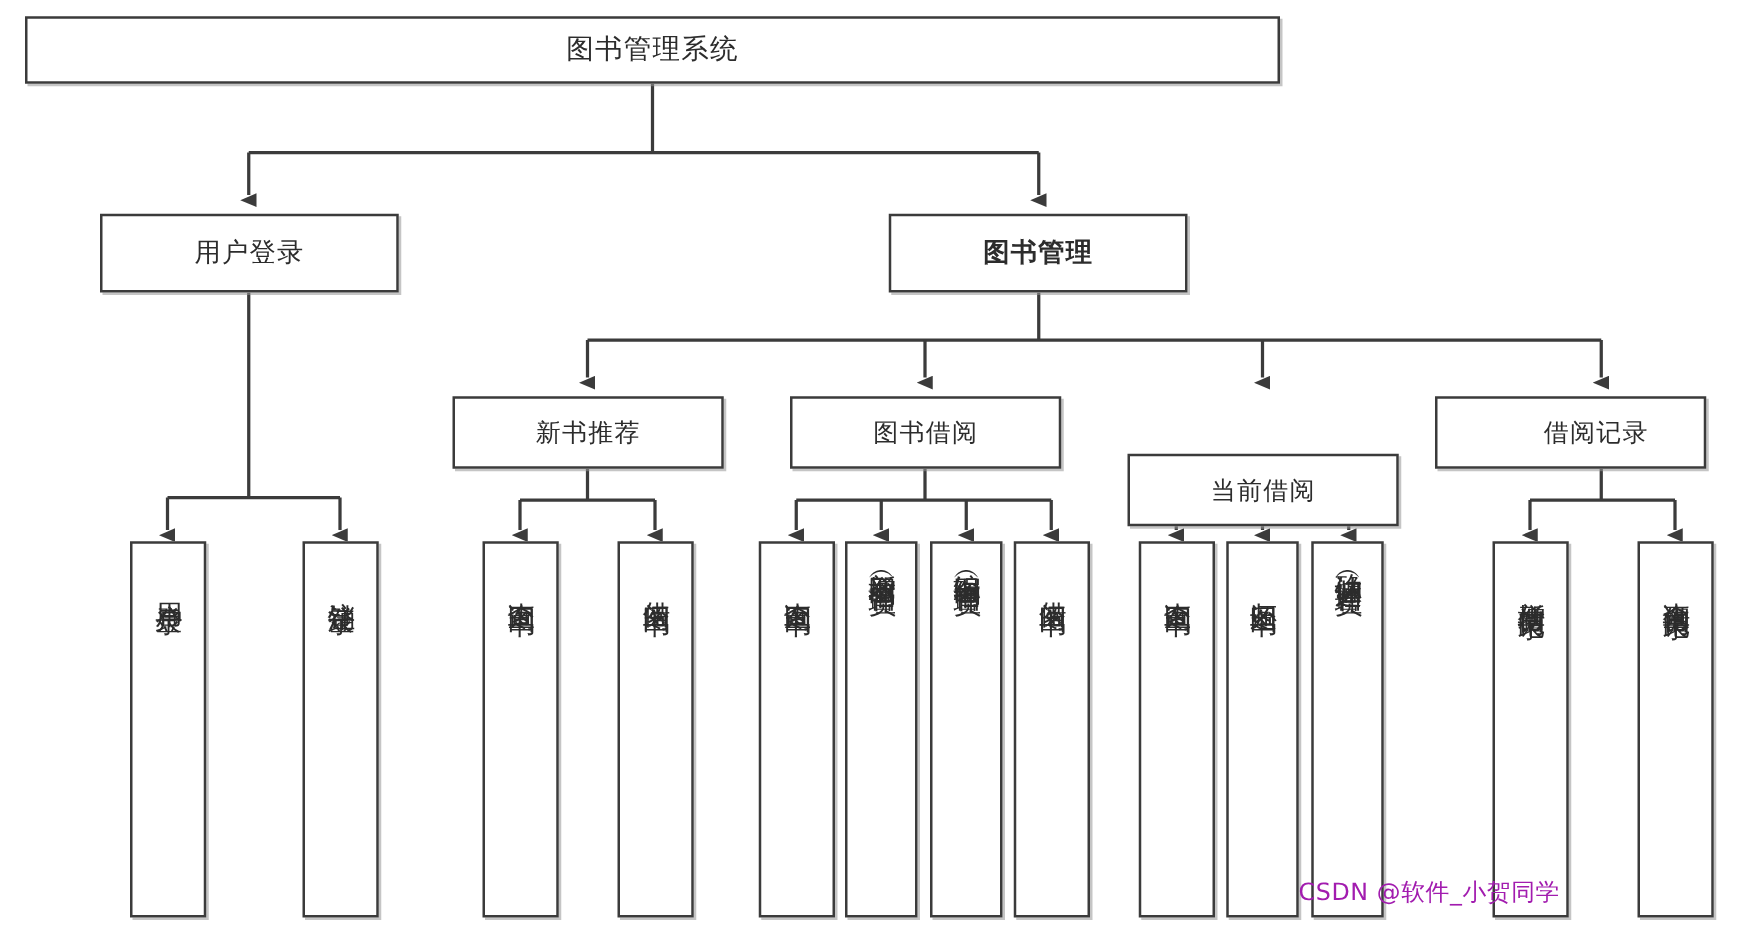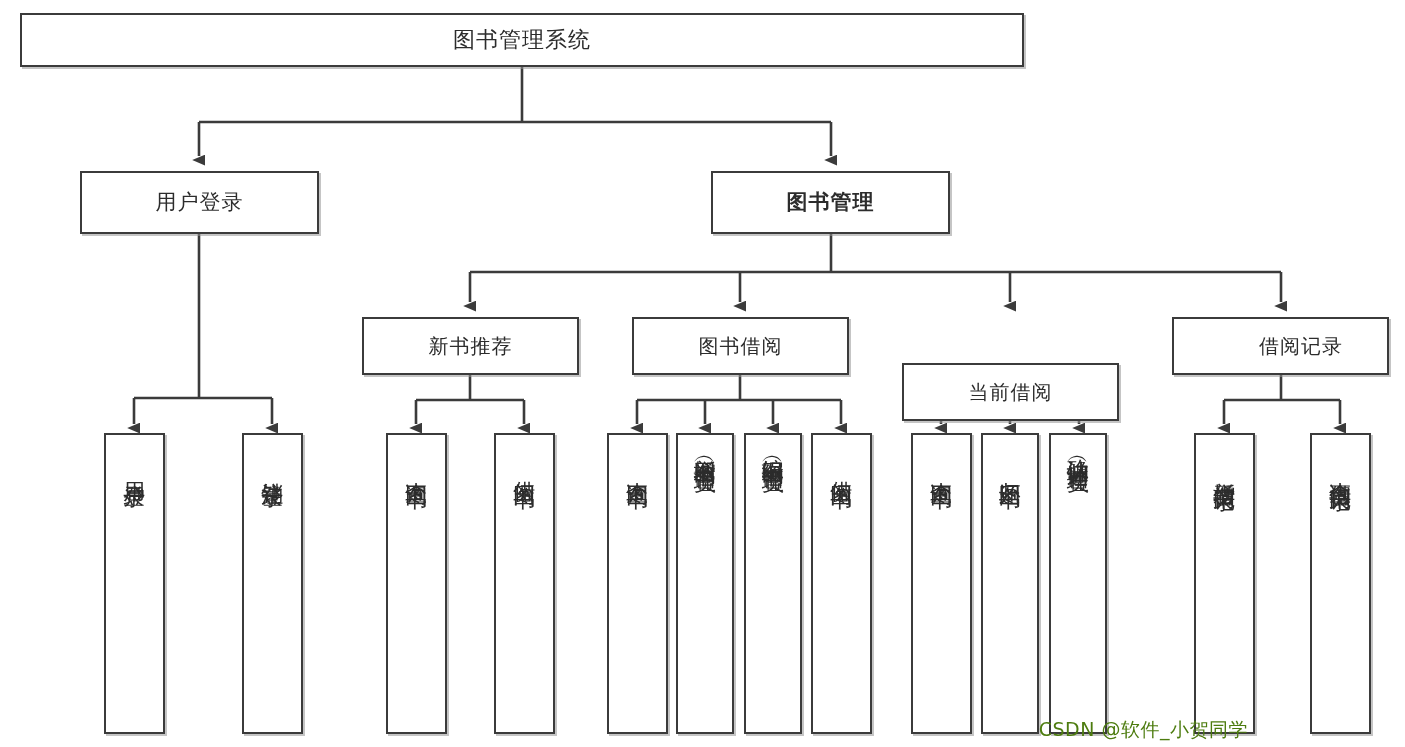--- a/index.html
+++ b/index.html
@@ -56,22 +56,22 @@
     letter-spacing:2px;
     white-space:nowrap;
     display:block;
   }
   .leaf.mid .vlbl{margin-top:78px;}
   .leaf.top .vlbl{margin-top:8px;}
 
   
   #watermark{
     position:absolute;
-    right:8px;bottom:4px;
-    color:#4d7c0f;
+    right:8px;bottom:20px;
+    color:#a21caf;
     font-size:19px;
     letter-spacing:.5px;
     white-space:nowrap;
   }
 </style>
 </head>
 <body>
 
 <div id="stage">
 
@@ -138,21 +138,21 @@
 
   <div class="node l3" style="left:362px;top:317px;width:217px;height:58px;">
     <span class="lbl">新书推荐</span>
   </div>
   <div class="node l3" style="left:632px;top:317px;width:217px;height:58px;">
     <span class="lbl">图书借阅</span>
   </div>
   <div class="node l3" style="left:902px;top:317px;width:217px;height:58px;margin-top:46px;">
     <span class="lbl">当前借阅</span>
   </div>
-  <div class="node l3" style="left:1172px;top:317px;width:217px;height:58px;padding-left:41px;">
+  <div class="node l3" style="left:1148px;top:317px;width:217px;height:58px;padding-left:41px;">
     <span class="lbl">借阅记录</span>
   </div>
 
   <div class="leaf mid" style="left:104px;top:433px;width:61px;height:301px;">
     <span class="vlbl" style="margin-top: 29px;">用户登录</span>
   </div>
   <div class="leaf mid" style="left:242px;top:433px;width:61px;height:301px;">
     <span class="vlbl" style="margin-top: 29px;">注销登录</span>
   </div>
 

